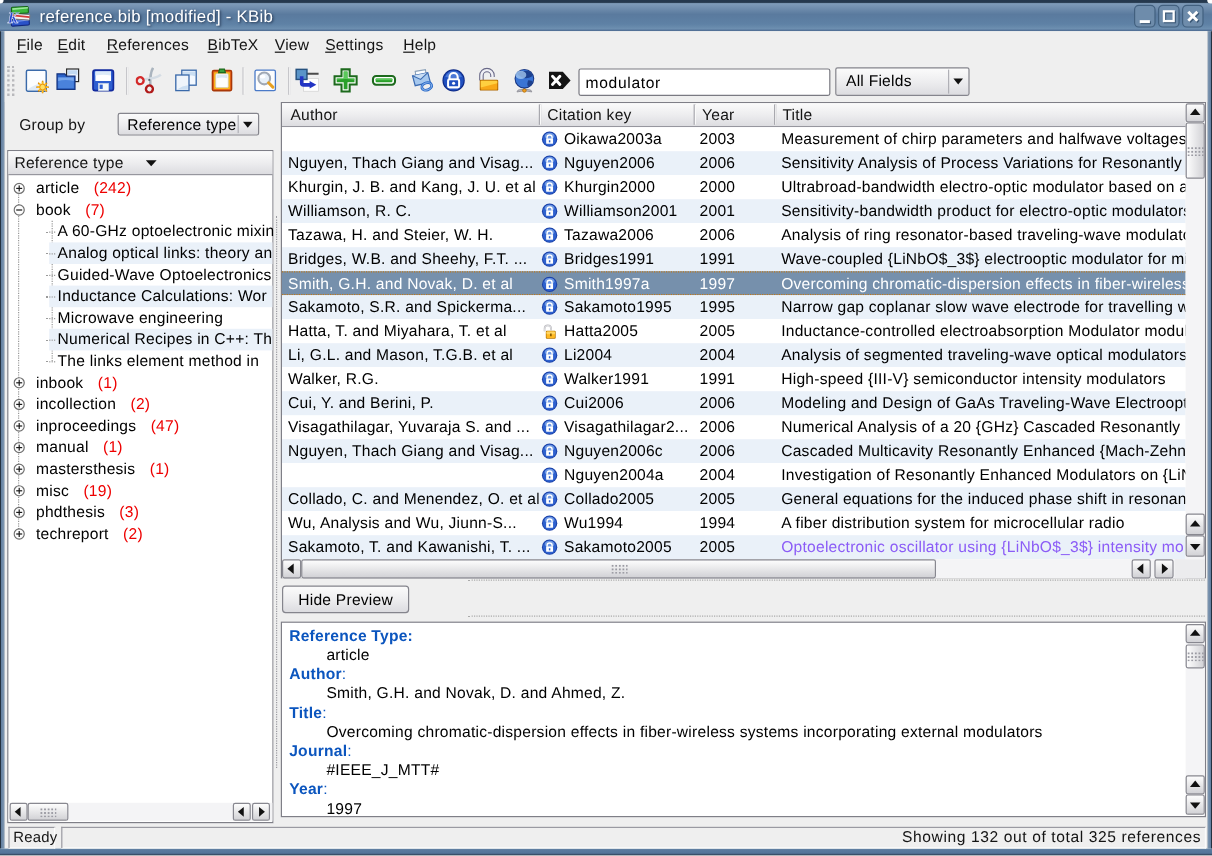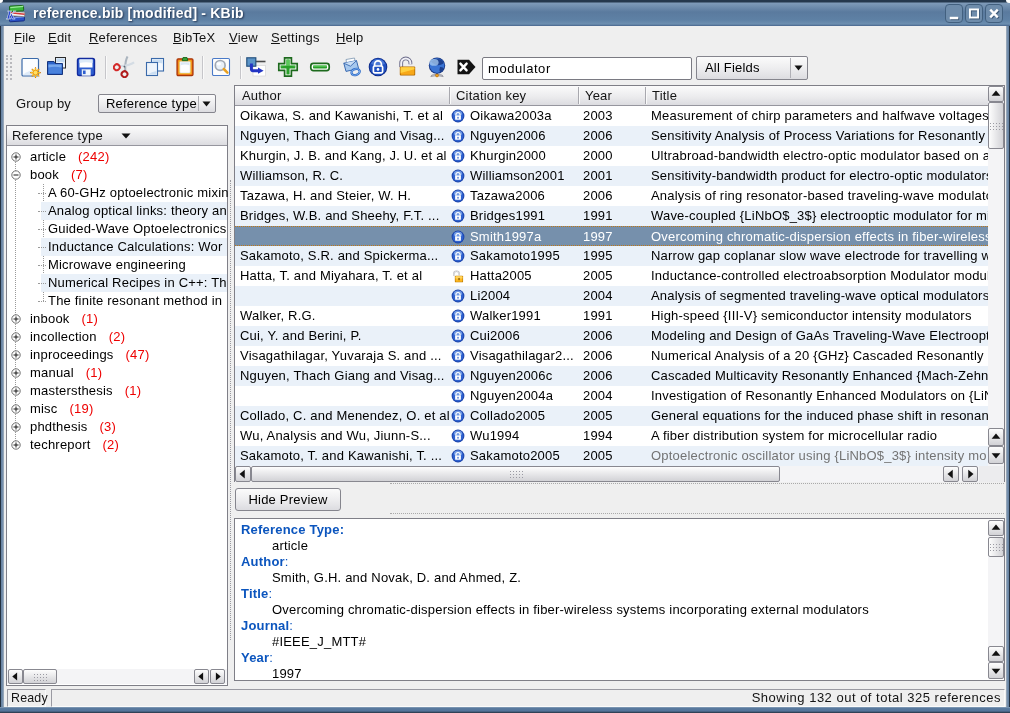--- a/index.html
+++ b/index.html
@@ -11,21 +11,21 @@
 <svg style="position:absolute;left:6px;top:3px" width="20" height="20" viewBox="0 0 20 20">
 <rect x="3.4" y="13" width="15" height="5.4" rx="1" fill="#2a52c8" stroke="#12287e" stroke-width="0.9" transform="rotate(-4 10 16)"></rect>
 <path d="M4 14.8 l14 -0.6" stroke="#7a9aee" stroke-width="1" transform="rotate(-4 10 16)"></path>
 <rect x="4.2" y="8.6" width="14.6" height="4.6" rx="0.8" fill="#f4f4f4" stroke="#7a7a7a" stroke-width="0.8" transform="rotate(4 11 11)"></rect>
 <path d="M4.6 10.3 l14 0.4" stroke="#d43a3a" stroke-width="1.5" transform="rotate(4 11 11)"></path>
 <rect x="3.6" y="2.8" width="14" height="5.4" rx="0.9" fill="#3cb83c" stroke="#156415" stroke-width="0.9" transform="rotate(-3 10 6)"></rect>
 <path d="M4.4 4.3 l13-0.5" stroke="#9ae89a" stroke-width="1.3" transform="rotate(-3 10 6)"></path>
 <text x="0.2" y="16.2" font-family="Liberation Serif" font-size="13.5" font-weight="bold" font-style="italic" fill="#2a48d0">K</text>
 <text x="0.2" y="16.2" font-family="Liberation Serif" font-size="13.5" font-weight="bold" font-style="italic" fill="none" stroke="#fff" stroke-width="0.35">K</text>
 </svg>
-<span style="position:absolute;left:33px;top:5px;font-size:14px;font-weight:bold;color:#fff;text-shadow:1px 1px 2px #223450">reference.bib [modified] - KBib</span>
+<span style="position:absolute;left:33px;top:5px;font-size:14px;font-weight:normal;color:#fff;text-shadow:1px 1px 2px #223450">reference.bib [modified] - KBib</span>
 <div style="position:absolute;left:945px;top:4px;width:18px;height:19px;background:#6e8cab;border:1px solid #42607f;border-radius:4px;box-sizing:border-box">
 <svg width="16" height="17" viewBox="0 0 17 17" style="display:block">
         <rect x="5" y="13" width="9" height="2.6" fill="#3c5876"></rect>
         <rect x="4" y="12" width="9" height="2.6" fill="#fff"></rect>
       </svg>
     </div>
 <div style="position:absolute;left:965px;top:4px;width:18px;height:19px;background:#6e8cab;border:1px solid #42607f;border-radius:4px;box-sizing:border-box">
 <svg width="16" height="17" viewBox="0 0 17 17" style="display:block">
         <rect x="5.2" y="5.2" width="8.6" height="8.6" fill="none" stroke="#3c5876" stroke-width="2"></rect>
         <rect x="4.2" y="4.2" width="8.6" height="8.6" fill="none" stroke="#fff" stroke-width="2"></rect>
@@ -211,21 +211,21 @@
 <span style="position:absolute;left:48px;top:220px;line-height:18px;color:#000;white-space:nowrap">Guided-Wave Optoelectronics</span>
 <div style="position:absolute;left:41px;top:238px;width:186px;height:18px;background:#eaf1f9"></div>
 <div style="position:absolute;left:38px;top:247px;width:8px;height:1px;border-top:1px dotted #9a9a9a"></div>
 <span style="position:absolute;left:48px;top:238px;line-height:18px;color:#000;white-space:nowrap">Inductance Calculations: Wor</span>
 <div style="position:absolute;left:38px;top:265px;width:8px;height:1px;border-top:1px dotted #9a9a9a"></div>
 <span style="position:absolute;left:48px;top:256px;line-height:18px;color:#000;white-space:nowrap">Microwave engineering</span>
 <div style="position:absolute;left:41px;top:274px;width:186px;height:18px;background:#eaf1f9"></div>
 <div style="position:absolute;left:38px;top:283px;width:8px;height:1px;border-top:1px dotted #9a9a9a"></div>
 <span style="position:absolute;left:48px;top:274px;line-height:18px;color:#000;white-space:nowrap">Numerical Recipes in C++: Th</span>
 <div style="position:absolute;left:38px;top:301px;width:8px;height:1px;border-top:1px dotted #9a9a9a"></div>
-<span style="position:absolute;left:48px;top:292px;line-height:18px;color:#000;white-space:nowrap">The finite resonant method in</span>
+<span style="position:absolute;left:48px;top:292px;line-height:18px;color:#000;white-space:nowrap">The links element method in</span>
 <svg style="position:absolute;left:11px;top:314px" width="10" height="10" viewBox="0 0 10 10">
 <circle cx="5" cy="5" r="4.2" fill="#fdfdfd" stroke="#6f6f6f" stroke-width="1"></circle>
 <rect x="2.5" y="4.5" width="5" height="1" fill="#1a1a1a"></rect>
 <rect x="4.5" y="2.5" width="1" height="5" fill="#1a1a1a"></rect>
 </svg>
 <span style="position:absolute;left:30px;top:310px;line-height:18px;color:#000;white-space:nowrap">inbook<span style="color:#ee0000;margin-left:12px">(1)</span></span>
 <svg style="position:absolute;left:11px;top:332px" width="10" height="10" viewBox="0 0 10 10">
 <circle cx="5" cy="5" r="4.2" fill="#fdfdfd" stroke="#6f6f6f" stroke-width="1"></circle>
 <rect x="2.5" y="4.5" width="5" height="1" fill="#1a1a1a"></rect>
 <rect x="4.5" y="2.5" width="1" height="5" fill="#1a1a1a"></rect>
@@ -298,21 +298,20 @@
 <div class="hdrgrad" style="position:absolute;left:235px;top:86px;width:769px;height:20px;border-bottom:1px solid #96969e;box-sizing:border-box"></div>
 
 <span style="position:absolute;left:242px;top:86px;line-height:19px;color:#141414">Author</span>
 <div style="position:absolute;left:449px;top:87px;width:1px;height:17px;background:#a8a8ae;border-right:1px solid #fafafa"></div>
 <span style="position:absolute;left:456px;top:86px;line-height:19px;color:#141414">Citation key</span>
 <div style="position:absolute;left:578px;top:87px;width:1px;height:17px;background:#a8a8ae;border-right:1px solid #fafafa"></div>
 <span style="position:absolute;left:585px;top:86px;line-height:19px;color:#141414">Year</span>
 <div style="position:absolute;left:645px;top:87px;width:1px;height:17px;background:#a8a8ae;border-right:1px solid #fafafa"></div>
 <span style="position:absolute;left:652px;top:86px;line-height:19px;color:#141414">Title</span>
 <div style="position:absolute;left:235px;top:106px;width:753px;height:20px;background:#fff;overflow:hidden;white-space:nowrap">
-<span style="position:absolute;left:5px;top:0;width:209px;overflow:hidden;line-height:20px;color:#000">Oikawa, S. and Kawanishi, T. et al</span>
 <svg style="position:absolute;left:216px;top:3px" width="14" height="14" viewBox="0 0 16 16">
 <defs></defs>
 <circle cx="8" cy="8" r="7.3" fill="#1a41a8"></circle>
 <circle cx="8" cy="8" r="6.3" fill="#2f62cf"></circle>
 <ellipse cx="8" cy="5" rx="4.6" ry="3.2" fill="#7fa7e8" opacity="0.8"></ellipse>
 <path d="M5.6 7.6 V6.4 a2.4 2.4 0 0 1 4.8 0 V7.6" fill="none" stroke="#fff" stroke-width="1.3"></path>
 <rect x="4.7" y="7.4" width="6.6" height="5" rx="0.8" fill="#fff"></rect>
 <rect x="7.3" y="9" width="1.4" height="2" fill="#2f62cf"></rect>
 </svg>
 <span style="position:absolute;left:235px;top:0;line-height:20px;color:#000">Oikawa2003a</span>
@@ -388,20 +387,21 @@
 <ellipse cx="8" cy="5" rx="4.6" ry="3.2" fill="#7fa7e8" opacity="0.8"></ellipse>
 <path d="M5.6 7.6 V6.4 a2.4 2.4 0 0 1 4.8 0 V7.6" fill="none" stroke="#fff" stroke-width="1.3"></path>
 <rect x="4.7" y="7.4" width="6.6" height="5" rx="0.8" fill="#fff"></rect>
 <rect x="7.3" y="9" width="1.4" height="2" fill="#2f62cf"></rect>
 </svg>
 <span style="position:absolute;left:235px;top:0;line-height:20px;color:#000">Bridges1991</span>
 <span style="position:absolute;left:348px;top:0;line-height:20px;color:#000">1991</span>
 <span style="position:absolute;left:416px;top:0;line-height:20px;color:#000">Wave-coupled {LiNbO$_3$} electrooptic modulator for mi</span>
 </div>
 <div style="position:absolute;left:235px;top:226px;width:753px;height:20px;background:#7690ac;overflow:hidden;white-space:nowrap;border-top:1px dotted #c07818;border-bottom:1px dotted #c07818;box-sizing:border-box">
+<span style="position:absolute;left:5px;top:0;width:209px;overflow:hidden;line-height:20px;color:#fff">Smith, G.H. and Novak, D. et al</span>
 <svg style="position:absolute;left:216px;top:3px" width="14" height="14" viewBox="0 0 16 16">
 <defs></defs>
 <circle cx="8" cy="8" r="7.3" fill="#1a41a8"></circle>
 <circle cx="8" cy="8" r="6.3" fill="#2f62cf"></circle>
 <ellipse cx="8" cy="5" rx="4.6" ry="3.2" fill="#7fa7e8" opacity="0.8"></ellipse>
 <path d="M5.6 7.6 V6.4 a2.4 2.4 0 0 1 4.8 0 V7.6" fill="none" stroke="#fff" stroke-width="1.3"></path>
 <rect x="4.7" y="7.4" width="6.6" height="5" rx="0.8" fill="#fff"></rect>
 <rect x="7.3" y="9" width="1.4" height="2" fill="#2f62cf"></rect>
 </svg>
 <span style="position:absolute;left:235px;top:0;line-height:20px;color:#fff">Smith1997a</span>
@@ -431,20 +431,21 @@
 <rect x="4.4" y="7.6" width="9.4" height="7.6" rx="1" fill="#b87800"></rect>
 <rect x="5.1" y="8.3" width="8" height="6.2" rx="0.7" fill="#ffb922"></rect>
 <rect x="5.1" y="8.3" width="8" height="2.6" rx="0.7" fill="#ffd560"></rect>
 <rect x="8.4" y="10.2" width="1.6" height="2.6" fill="#8a5c00"></rect>
 </svg>
 <span style="position:absolute;left:235px;top:0;line-height:20px;color:#000">Hatta2005</span>
 <span style="position:absolute;left:348px;top:0;line-height:20px;color:#000">2005</span>
 <span style="position:absolute;left:416px;top:0;line-height:20px;color:#000">Inductance-controlled electroabsorption Modulator modul</span>
 </div>
 <div style="position:absolute;left:235px;top:286px;width:753px;height:20px;background:#eaf1f9;overflow:hidden;white-space:nowrap">
+<span style="position:absolute;left:5px;top:0;width:209px;overflow:hidden;line-height:20px;color:#000">Li, G.L. and Mason, T.G.B. et al</span>
 <svg style="position:absolute;left:216px;top:3px" width="14" height="14" viewBox="0 0 16 16">
 <defs></defs>
 <circle cx="8" cy="8" r="7.3" fill="#1a41a8"></circle>
 <circle cx="8" cy="8" r="6.3" fill="#2f62cf"></circle>
 <ellipse cx="8" cy="5" rx="4.6" ry="3.2" fill="#7fa7e8" opacity="0.8"></ellipse>
 <path d="M5.6 7.6 V6.4 a2.4 2.4 0 0 1 4.8 0 V7.6" fill="none" stroke="#fff" stroke-width="1.3"></path>
 <rect x="4.7" y="7.4" width="6.6" height="5" rx="0.8" fill="#fff"></rect>
 <rect x="7.3" y="9" width="1.4" height="2" fill="#2f62cf"></rect>
 </svg>
 <span style="position:absolute;left:235px;top:0;line-height:20px;color:#000">Li2004</span>
@@ -561,21 +562,21 @@
 <defs></defs>
 <circle cx="8" cy="8" r="7.3" fill="#1a41a8"></circle>
 <circle cx="8" cy="8" r="6.3" fill="#2f62cf"></circle>
 <ellipse cx="8" cy="5" rx="4.6" ry="3.2" fill="#7fa7e8" opacity="0.8"></ellipse>
 <path d="M5.6 7.6 V6.4 a2.4 2.4 0 0 1 4.8 0 V7.6" fill="none" stroke="#fff" stroke-width="1.3"></path>
 <rect x="4.7" y="7.4" width="6.6" height="5" rx="0.8" fill="#fff"></rect>
 <rect x="7.3" y="9" width="1.4" height="2" fill="#2f62cf"></rect>
 </svg>
 <span style="position:absolute;left:235px;top:0;line-height:20px;color:#000">Sakamoto2005</span>
 <span style="position:absolute;left:348px;top:0;line-height:20px;color:#000">2005</span>
-<span style="position:absolute;left:416px;top:0;line-height:20px;color:#737373">Optoelectronic oscillator using {LiNbO$_3$} intensity mo</span>
+<span style="position:absolute;left:416px;top:0;line-height:20px;color:#8b5cf6">Optoelectronic oscillator using {LiNbO$_3$} intensity mo</span>
 </div>
 <div style="position:absolute;left:235px;top:466px;width:753px;height:16px;background:#f4f4f6"></div>
 <div style="position:absolute;left:235px;top:466px;width:16px;height:16px;background:linear-gradient(#fdfdfd,#d2d2d6);border:1px solid #888890;border-radius:2px;box-sizing:border-box">
 <svg width="14" height="14" viewBox="0 0 16 16" preserveAspectRatio="xMidYMid meet" style="display:block">
         <g fill="#111">
           <path d="M10 3 L4 8 L10 13 Z"></path>
         </g>
       </svg>
     </div>
 <div style="position:absolute;left:251px;top:466px;width:529px;height:16px;background:linear-gradient(#fdfdfd,#d2d2d6);border:1px solid #888890;border-radius:2px;box-sizing:border-box">

